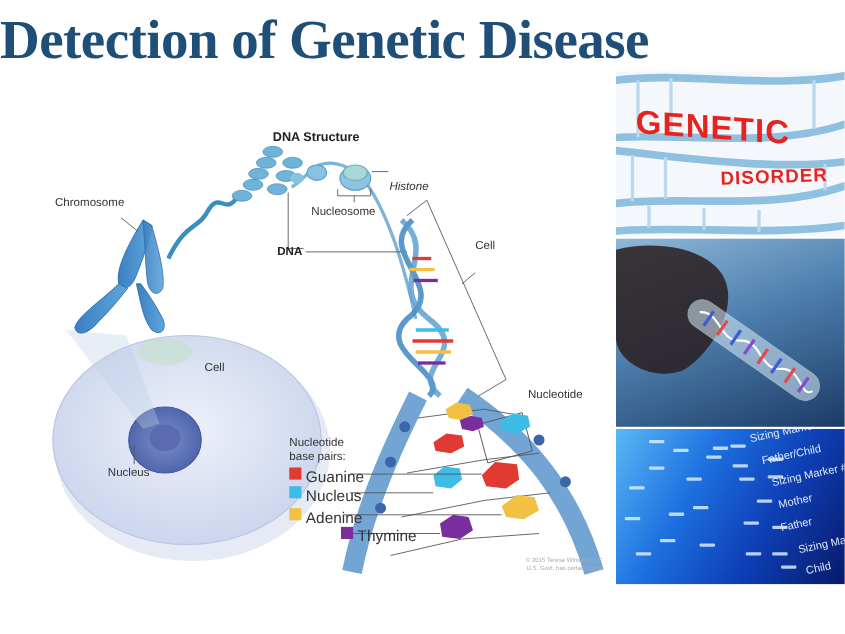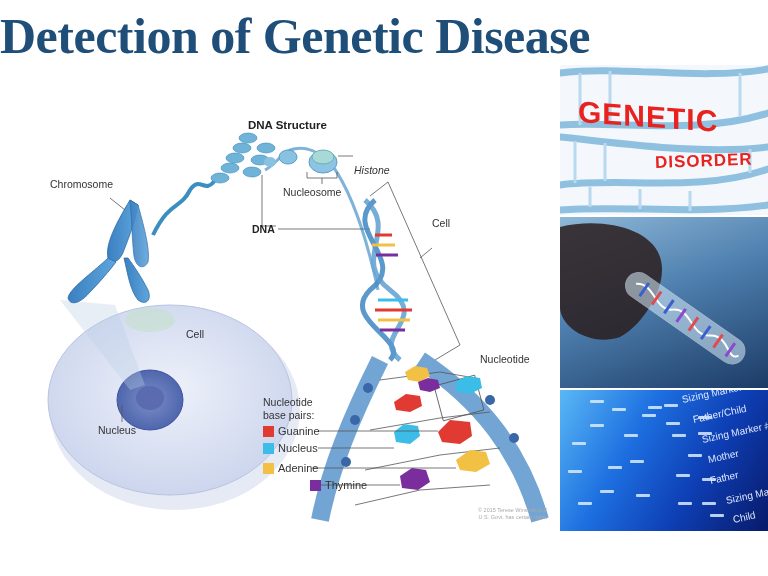--- a/index.html
+++ b/index.html
@@ -2,21 +2,21 @@
 <html><head>
 <meta charset="utf-8">
 <style>
   html, body { margin:0; padding:0; }
   body { width:768px; height:576px; background:#ffffff; position:relative; overflow:hidden; font-family:"Liberation Sans", sans-serif; }
   .slide-title { position:absolute; left:0; top:6px; width:768px; text-align:left; font-family:"Liberation Serif", serif; font-weight:bold; font-size:50px; color:#1f4e79; letter-spacing:-0.5px; line-height:60px; }
   .diagram { position:absolute; left:0; top:105px; width:560px; height:440px;margin-left:20px; }
   .lbl { position:absolute; font-size:10.5px; color:#333; white-space:nowrap; }
   .lbl.bold { font-weight:bold; color:#222; }
   .legend-title { position:absolute; left:243px; top:395px; font-size:10.5px; color:#333; line-height:13px; }
-  .legend-item { position:absolute; left:243px; display:flex; align-items:center; font-size:11px; color:#333; }
+  .legend-item { position:absolute; left:243px; display:flex; font-size:14px; color:#333; }
   .swatch { width:11px; height:11px; margin-right:4px; display:inline-block; }
   .copyright { position:absolute; left:458px; top:507px; font-size:5.5px; color:#aaa; text-align:right; line-height:7px; }
   .photo { position:absolute; left:560px; width:208px; overflow:hidden; }
   .photo1 { top:65px; height:150px; background:#f4f8fc; }
   .photo2 { top:217px; height:171px; background:linear-gradient(160deg,#8fb8d8 0%,#4e7fae 45%,#1c3b66 100%); }
   .photo3 { top:390px; height:141px; background:linear-gradient(120deg,#5ab8f5 0%,#1d6fe0 35%,#0e3fb5 65%,#081a6a 100%); }
   .word { position:absolute; font-family:"Liberation Sans", sans-serif; font-weight:bold; color:#e8231f; letter-spacing:1px; transform-origin:left center; }
   .gel-label { position:absolute; font-size:10px; color:#dfe9ff; transform:rotate(-12deg); transform-origin:left center; white-space:nowrap; }
 </style>
 </head>

